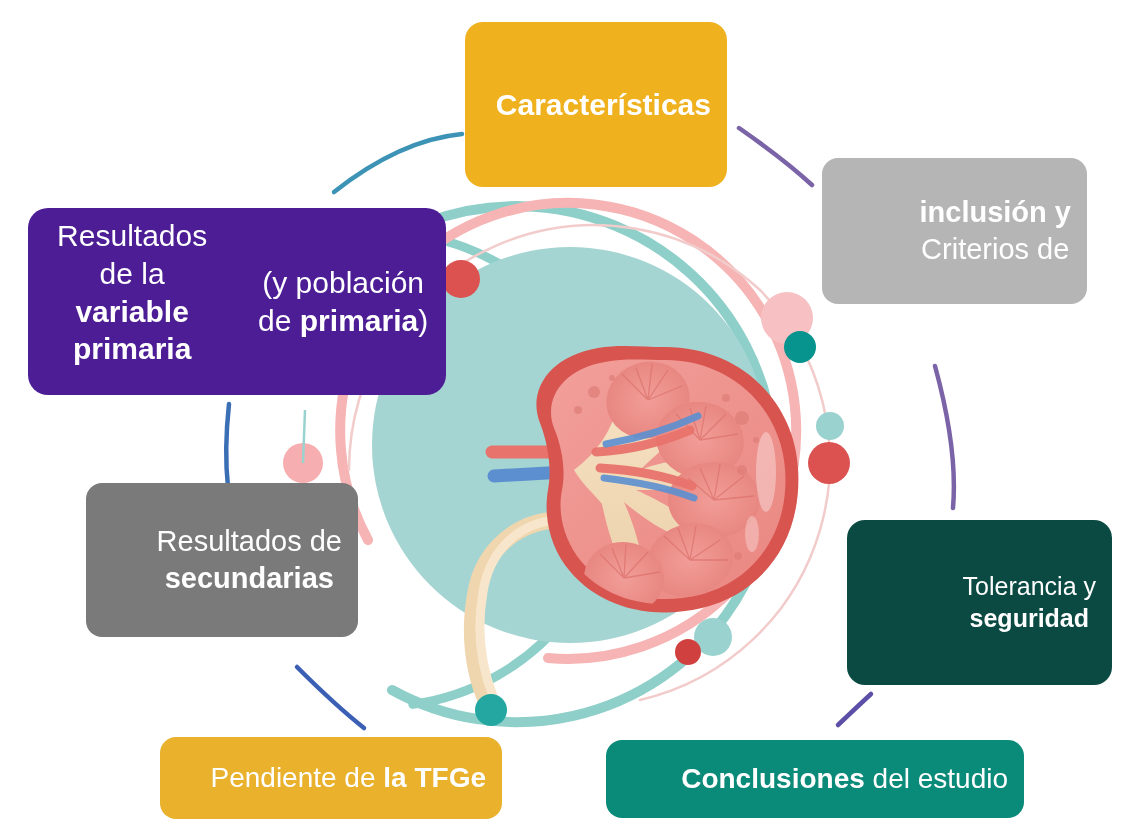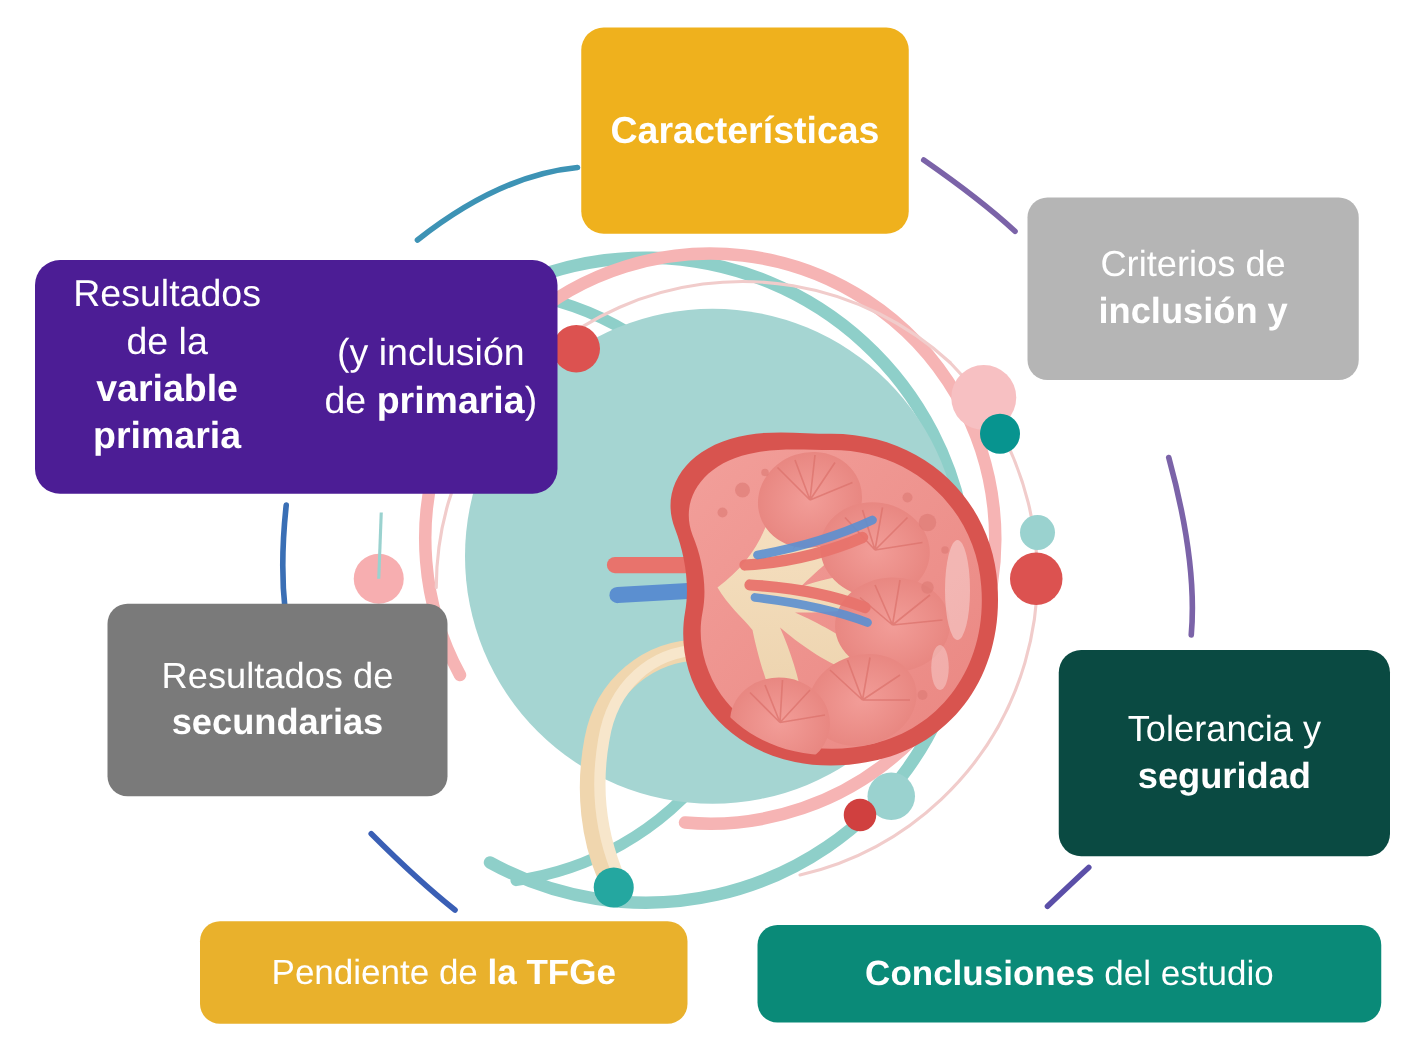--- a/index.html
+++ b/index.html
@@ -23,21 +23,21 @@
     top: 0;
     width: 1140px;
     height: 835px;
   }
   .box {
     position: absolute;
     box-sizing: border-box;
     border-radius: 16px;
     display: flex;
     align-items: center;
-    justify-content: center;
+    justify-content: flex-end;
     text-align: center;
     color: #ffffff;
     line-height: 1.26;
     font-weight: 400;
     padding: 10px 16px;
     z-index: 10;
   }
   .box b { font-weight: 700; }
   .box .ln { display: block; }
 
@@ -66,31 +66,31 @@
   #box-primaria .grp1 { margin-bottom: 18px; }
   #box-secundarias {
     left: 86px; top: 483px; width: 272px; height: 154px;
     background: #7a7a7a;
     font-size: 29px;
     border-radius: 16px;
   }
   #box-tolerancia {
     left: 847px; top: 520px; width: 265px; height: 165px;
     background: #0a4a42;
-    font-size: 29px;
+    font-size: 25px;
     border-radius: 18px;
   }
   #box-tfge {
-    left: 160px; top: 737px; width: 390px; height: 82px;
+    left: 160px; top: 737px; width: 342px; height: 82px;
     background: #e9b12c;
     font-size: 28px;
     border-radius: 16px;
   }
   #box-conclusiones {
-    left: 606px; top: 740px; width: 499px; height: 78px;
+    left: 606px; top: 740px; width: 418px; height: 78px;
     background: #0a8a78;
     font-size: 28px;
     border-radius: 16px;
   }
 </style>
 </head>
 <body>
 
 <div id="stage">
 
@@ -247,32 +247,32 @@
   </svg>
 
   <div class="box" id="box-caracteristicas">
     <div>
       <span class="ln"><b>Características</b></span>
     </div>
   </div>
 
   <div class="box" id="box-criterios">
     <div>
+      <span class="ln"><b>inclusión y</b></span>
       <span class="ln">Criterios de</span>
-      <span class="ln"><b>inclusión y</b></span>
     </div>
   </div>
 
   <div class="box" id="box-primaria">
     <div class="grp1">
       <span class="ln"><span>Resultados de la </span><b>variable</b></span>
       <span class="ln"><b>primaria</b></span>
     </div>
     <div class="grp2">
-      <span class="ln"><span>(y inclusión de </span><b>primaria</b><span>)</span></span>
+      <span class="ln"><span>(y población de </span><b>primaria</b><span>)</span></span>
     </div>
   </div>
 
   <div class="box" id="box-secundarias">
     <div>
       <span class="ln">Resultados de</span>
       <span class="ln"><b>secundarias</b></span>
     </div>
   </div>
 

